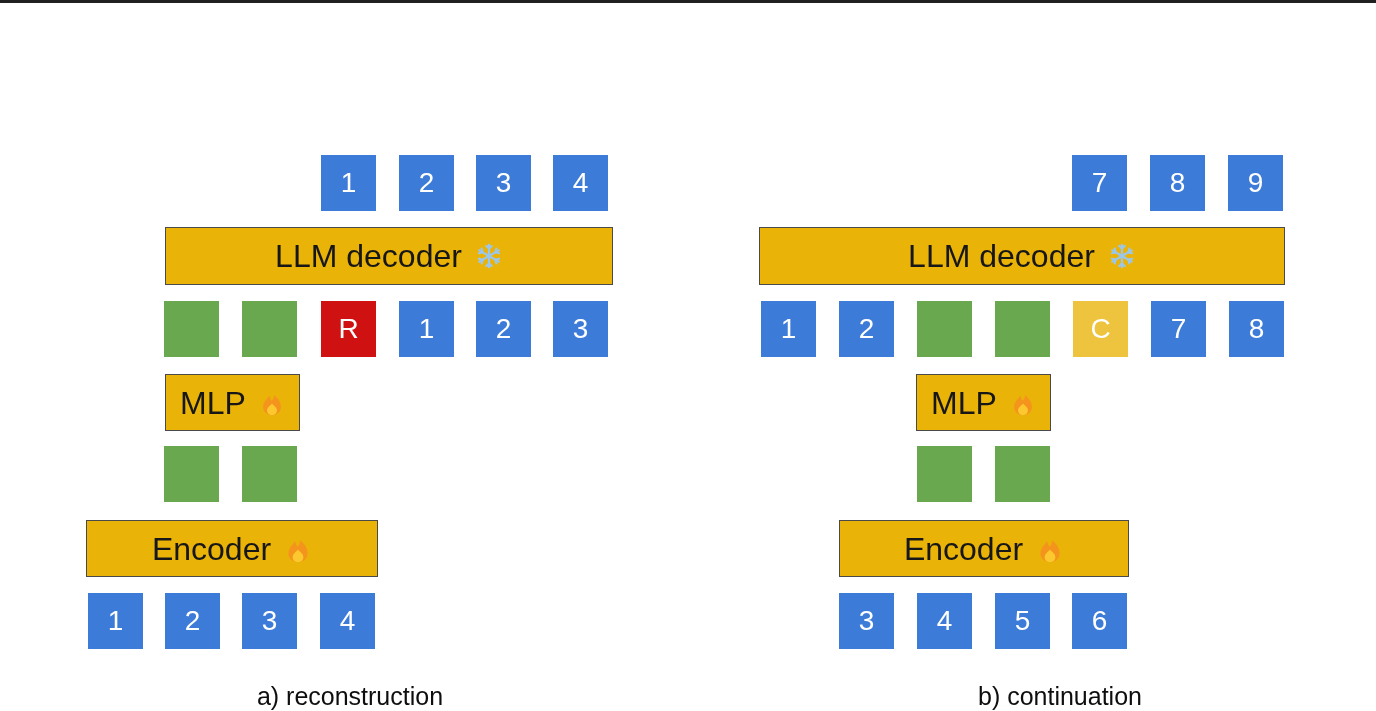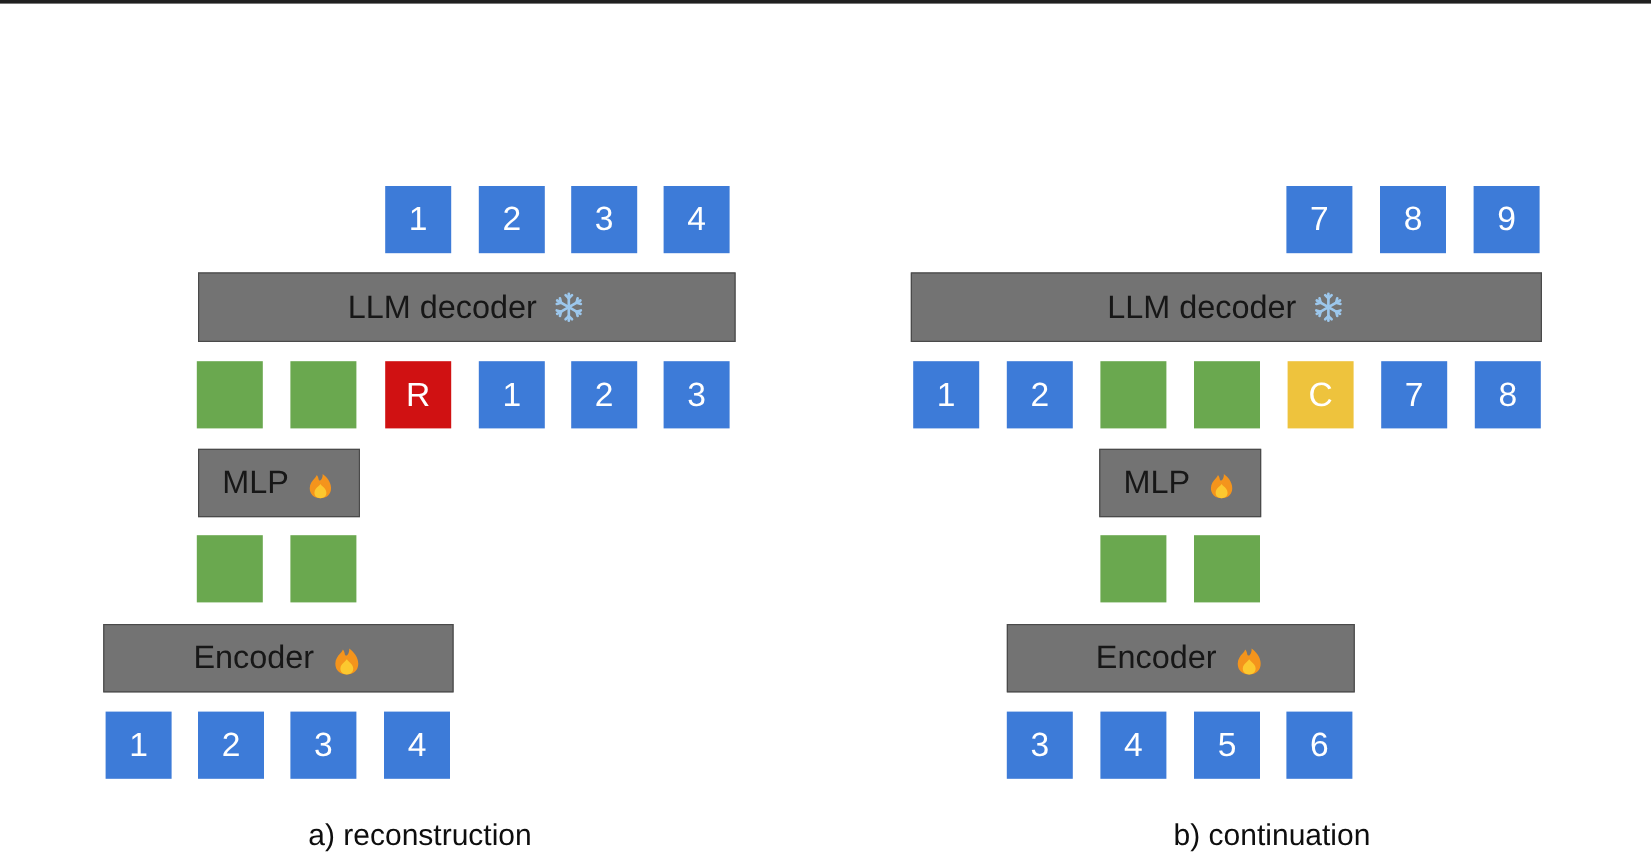--- a/index.html
+++ b/index.html
@@ -12,24 +12,24 @@
   .box{
     position:absolute;width:55px;height:56px;
     display:flex;align-items:center;justify-content:center;
     color:#ffffff;font-size:28px;line-height:1;
   }
   .blue{background:var(--blue,#3d7bd8);}
   .green{background:var(--green,#6aa84f);}
   .red{background:var(--red,#d01112);}
   .yellow{background:var(--yellow,#eec33d);}
   .module{
-    position:absolute;background:#737373;
+    position:absolute;background:#eab308;
     border:1.6px solid #4a4a4a;box-sizing:border-box;
     display:flex;align-items:center;justify-content:center;gap:13px;
-    color:#171717;font-size:27px;line-height:1;
+    color:#171717;font-size:32px;line-height:1;
   }
   .icon{display:flex;align-items:center;}
   .caption{
     position:absolute;width:340px;text-align:center;
     font-size:25px;color:#0e0e0e;line-height:1.2;
   }
   svg{display:block;}
 </style>
 </head>
 <body>

